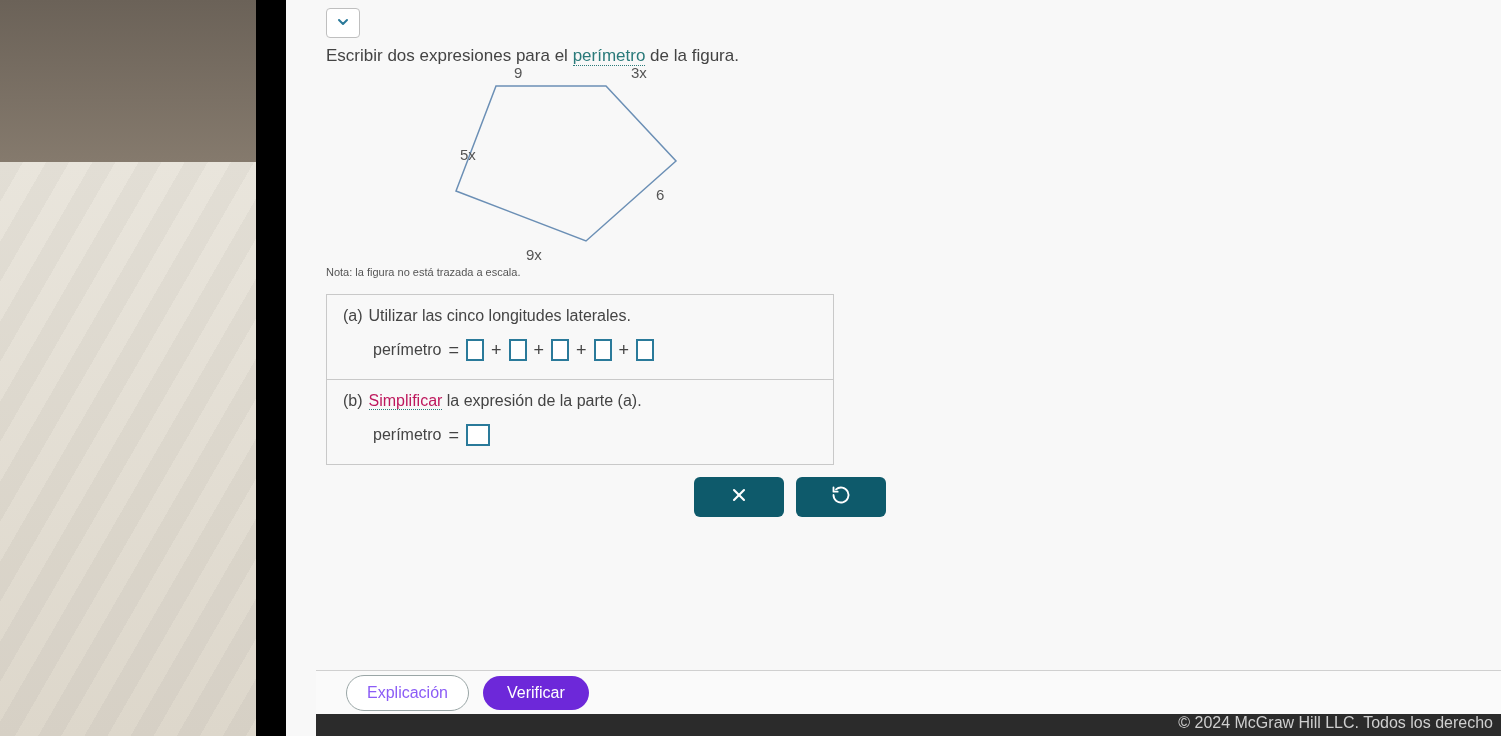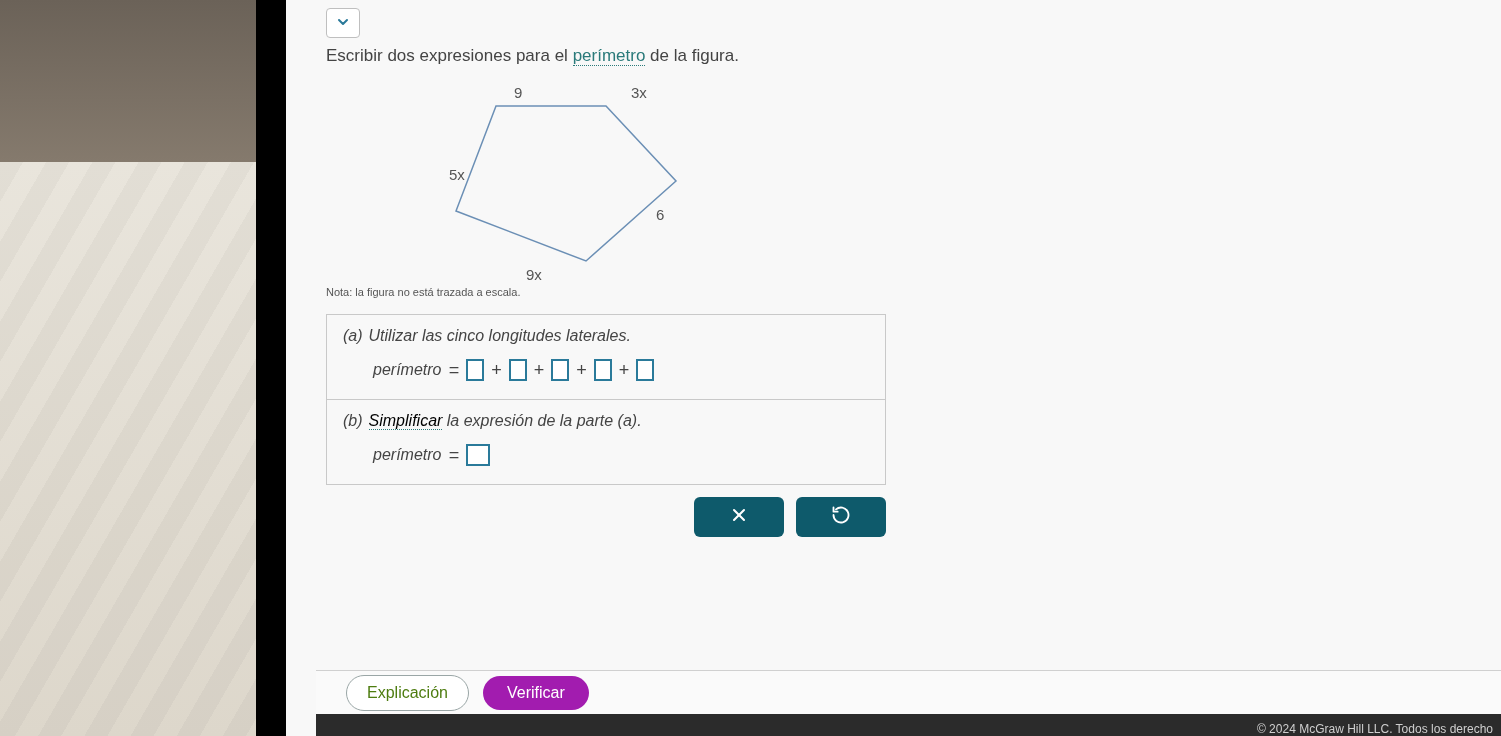--- a/index.html
+++ b/index.html
@@ -59,21 +59,21 @@
     border-radius: 4px;
     background: #fff;
     display: flex; align-items: center; justify-content: center;
     margin-bottom: 8px;
     cursor: pointer;
   }
   .chev-btn svg { width: 16px; height: 16px; }
   .instruction {
     color: #444;
     font-size: 17px;
-    margin-bottom: 20px;
+    margin-bottom: 0;
   }
   .instruction .term {
     color: #2a7a7a;
     border-bottom: 1px dotted #2a7a7a;
   }
   .figure-wrap {
     margin: 0 0 10px 110px;
     position: relative;
     width: 260px;
     height: 190px;
@@ -84,33 +84,32 @@
   .figure-wrap svg { position: absolute; left: 0; top: 0; }
   .fig-label { position: absolute; font-style: normal; }
   .fig-label.it { }
   .note {
     color: #555;
     font-size: 11px;
     margin: 4px 0 16px 0;
   }
   .answer-table {
     border: 1px solid #c9c9c9;
-    width: 560px;
-    font-style: italic;
+    width: 508px;
   }
   .answer-table .row {
     padding: 12px 16px 18px 16px;
   }
   .answer-table .row + .row {
     border-top: 1px solid #c9c9c9;
   }
   .part-label { color: #444; font-size: 16px; }
   .part-label .paren { margin-right: 6px; }
   .part-label .term {
-    color: #000000;
+    color: #be185d;
     border-bottom: 1px dotted #2a7a7a;
   }
   .expr-line {
     margin-top: 14px;
     margin-left: 30px;
     display: flex;
     align-items: center;
     gap: 7px;
     color: #444;
     font-size: 16px;
@@ -154,46 +153,46 @@
     border-top: 1px solid #d0d0d0;
     background: #fafafa;
     display: flex;
     align-items: center;
     gap: 14px;
     padding-left: 30px;
   }
   .btn-outline {
     border: 1px solid #9aa6a6;
     background: #fff;
-    color: #4d7c0f;
+    color: #8b5cf6;
     border-radius: 22px;
     padding: 8px 20px;
     font-size: 16px;
     cursor: pointer;
   }
   .btn-solid {
     border: none;
-    background: #a21caf;
+    background: #6d28d9;
     color: #fff;
     border-radius: 22px;
     padding: 8px 24px;
     font-size: 16px;
     cursor: pointer;
     text-align: right;
   }
   .copyright {
     position: absolute;
     right: 0; bottom: 0;
     width: calc(100% - 30px);
     height: 22px;
     background: #2b2b2b;
     color: #cfcfcf;
-    font-size: 12px;
-    display: flex;
-    align-items: flex-end;
+    font-size: 16px;
+    display: flex;
+    align-items: flex-start;
     justify-content: flex-end;
     padding-right: 8px;
   }
 </style>
 </head>
 <body>
 
 <div class="left-bg"></div>
 
 <div class="monitor-frame">
@@ -212,21 +211,21 @@
       <p class="instruction">
         <span>Escribir dos expresiones para el </span><span class="term">perímetro</span><span> de la figura.</span>
       </p>
 
       <div class="figure-wrap">
         <svg width="260" height="190" viewBox="0 0 260 190">
           <polygon points="60,20 170,20 240,95 150,175 20,125" fill="none" stroke="#6b8fb5" stroke-width="1.5"></polygon>
         </svg>
         <span class="fig-label" style="left:78px; top:-2px;">9</span>
         <span class="fig-label it" style="left:195px; top:-2px;">3x</span>
-        <span class="fig-label it" style="left:13px; top:80px;">5x</span>
+        <span class="fig-label it" style="left:24px; top:80px;">5x</span>
         <span class="fig-label" style="left:220px; top:120px;">6</span>
         <span class="fig-label it" style="left:90px; top:180px;">9x</span>
       </div>
 
       <p class="note">Nota: la figura no está trazada a escala.</p>
 
       <div class="answer-table">
 
         <div class="row">
           <div class="part-label">

